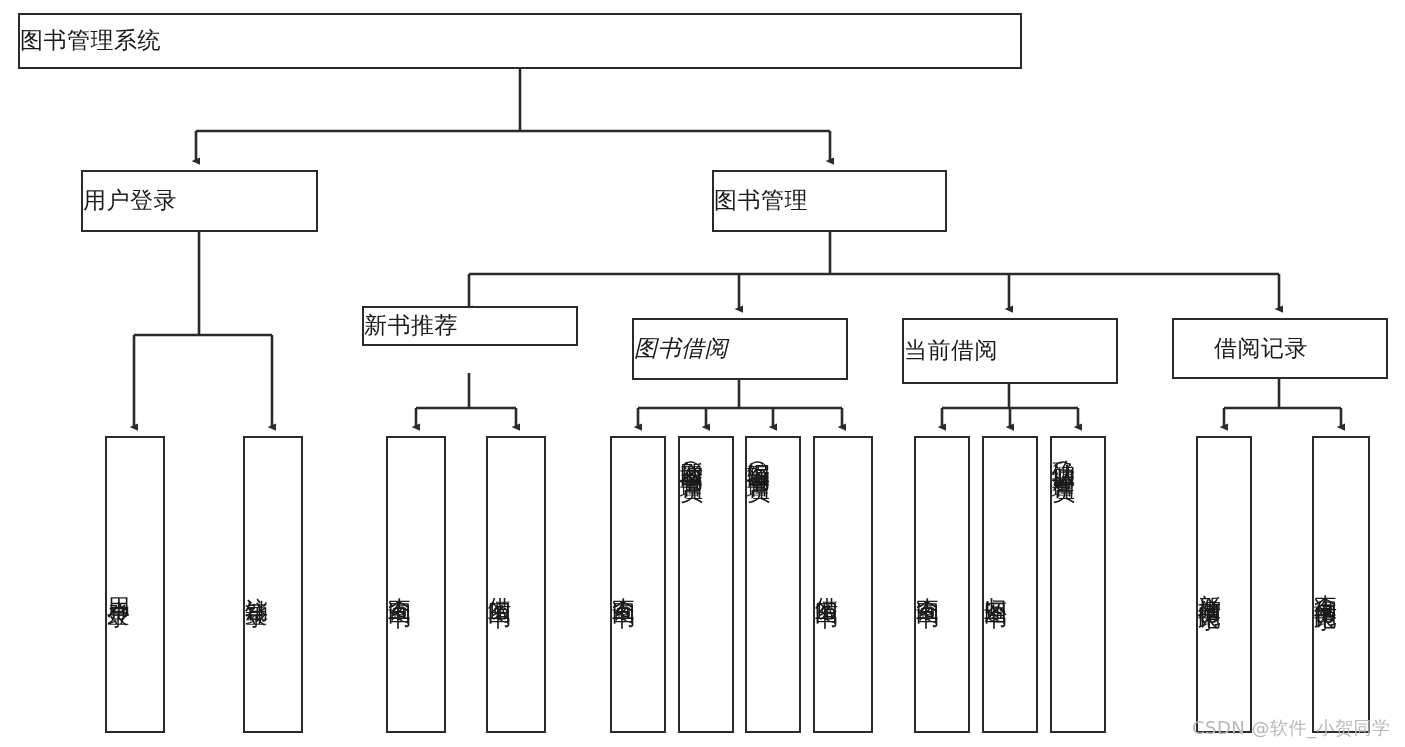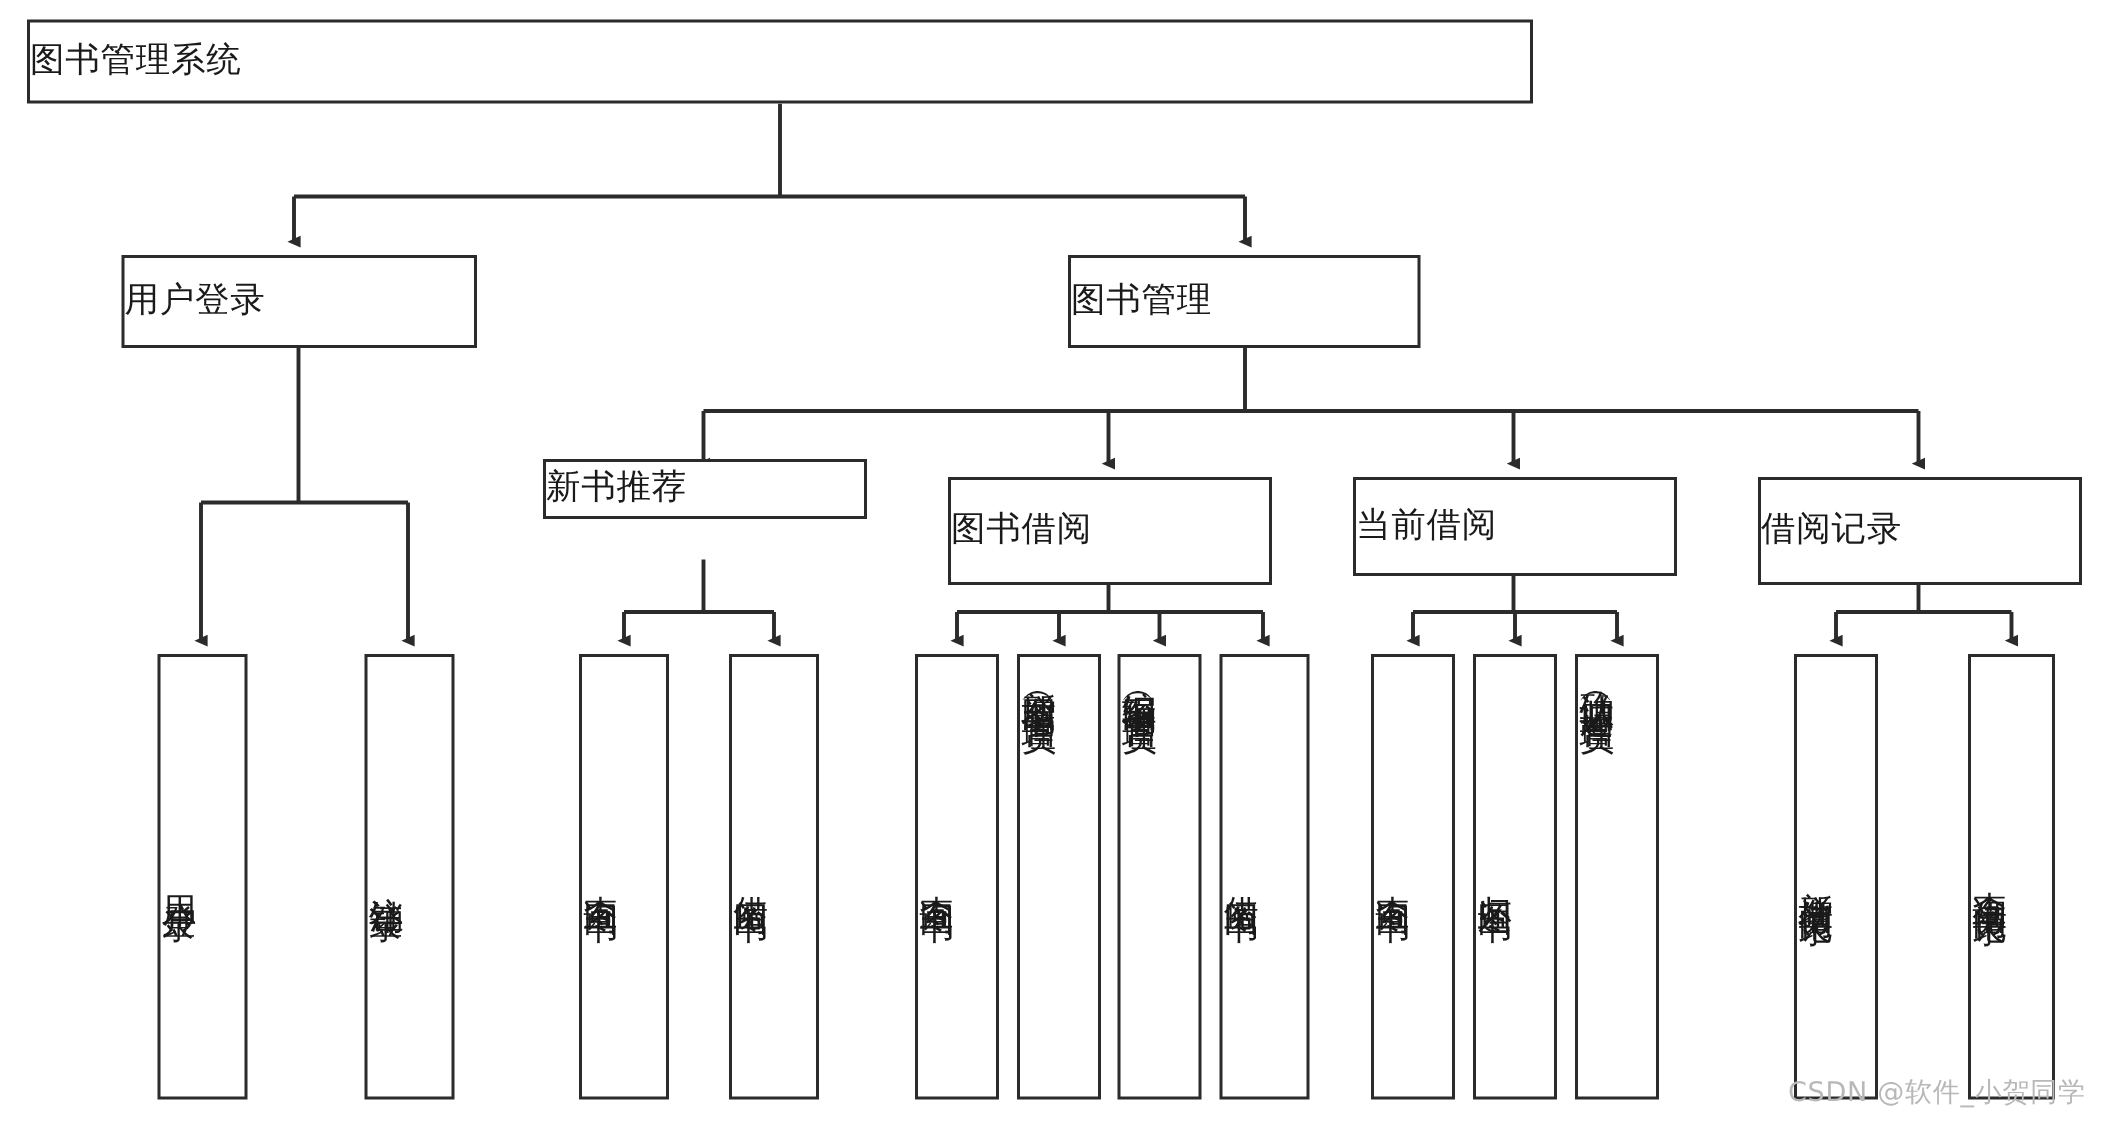--- a/index.html
+++ b/index.html
@@ -134,27 +134,27 @@
   <div class="node-box" style="left:81px; top:170px; width:237px; height:62px;">
     <span class="node-label-h">用户登录</span>
   </div>
   <div class="node-box" style="left:712px; top:170px; width:235px; height:62px;">
     <span class="node-label-h">图书管理</span>
   </div>
 
   <div class="node-box" style="left:362px; top:306px; width:216px; height:40px;">
     <span class="node-label-h">新书推荐</span>
   </div>
-  <div class="node-box" style="left:632px; top:318px; width:216px; height:72px;">
+  <div class="node-box" style="left:632px; top:318px; width:216px; height:62px;font-style:italic;">
     <span class="node-label-h">图书借阅</span>
   </div>
   <div class="node-box" style="left:902px; top:318px; width:216px; height:66px;">
     <span class="node-label-h">当前借阅</span>
   </div>
-  <div class="node-box" style="left:1172px; top:318px; width:216px; height:72px;">
+  <div class="node-box" style="left:1172px; top:318px; width:216px; height:61px;padding-left:40px;">
     <span class="node-label-h">借阅记录</span>
   </div>
 
   <div class="node-box" style="left:105px; top:436px; width:60px; height:297px; align-items:center;">
     <span class="node-label-v">用户登录</span>
   </div>
   <div class="node-box" style="left:243px; top:436px; width:60px; height:297px;">
     <span class="node-label-v">注销登录</span>
   </div>
 

